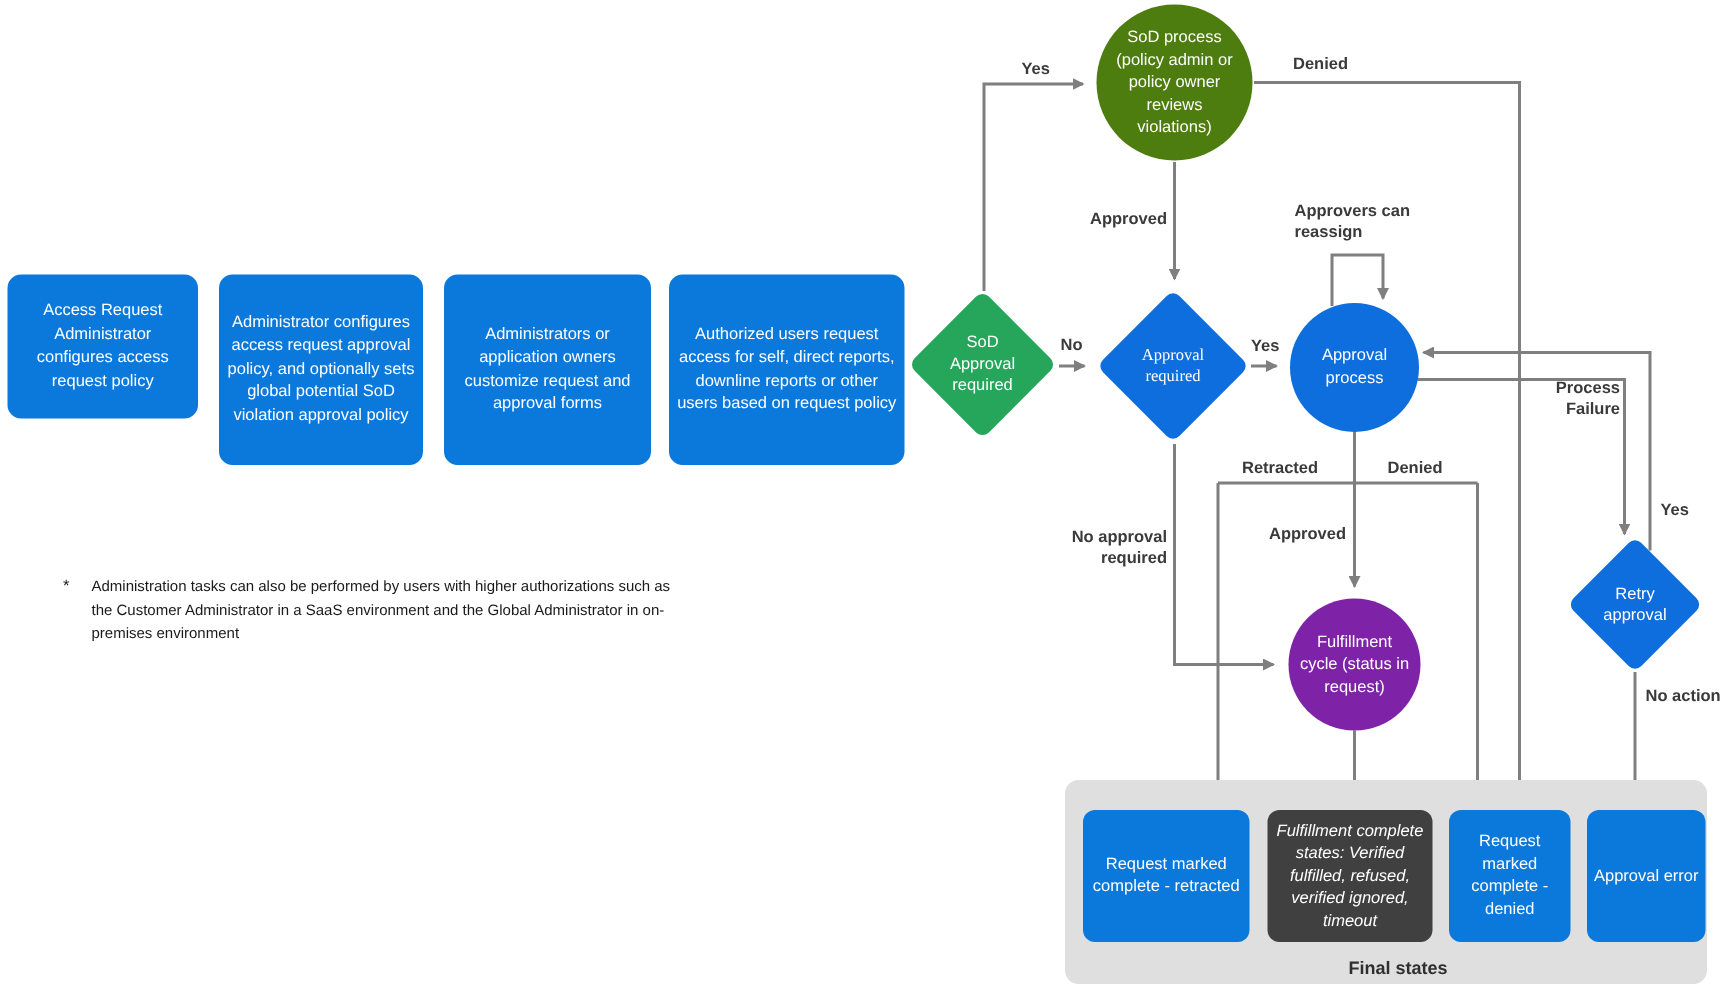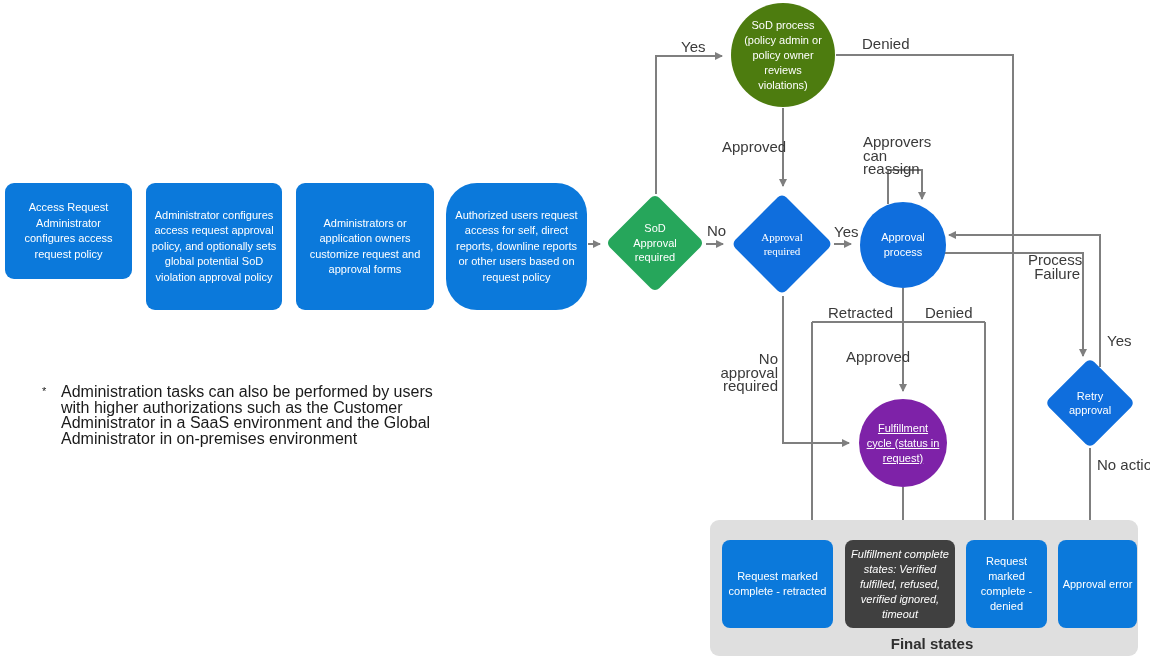--- a/index.html
+++ b/index.html
@@ -26,45 +26,45 @@
   .diamond{position:absolute;}
   .diamond .dbg{position:absolute;border-radius:6px;transform:rotate(45deg);}
   .diamond.green .dbg{background:#26a65b;}
   .diamond.blue .dbg{background:#0f6edd;}
   .diamond .dlbl{
     position:absolute;inset:0;display:flex;align-items:center;justify-content:center;
     text-align:center;color:#fff;font-size:11px;line-height:14.5px;
   }
 
   .elabel{
-    position:absolute;font-size:15px;font-weight:normal;color:#3a3a3a;line-height:13.5px;
+    position:absolute;font-size:11px;font-weight:bold;color:#3a3a3a;line-height:13.5px;
     white-space:nowrap;
   }
   .elabel.wrap{white-space:normal;}
   .elabel.right{text-align:right;}
   .elabel.center{}
 
   #final-container{
     position:absolute;left:710px;top:520px;width:428px;height:136px;
     background:#dfdfdf;border-radius:9px;
   }
   .final-box{
     position:absolute;top:20px;height:88px;background:#0b79db;border-radius:8px;color:#fff;
     display:flex;align-items:center;justify-content:center;text-align:center;
     font-size:11px;line-height:15px;padding:4px;box-sizing:border-box;
   }
   .final-box.purple{background:#404040;font-style:italic;}
   #final-title{
     position:absolute;left:0;right:0;bottom:4px;text-align:center;
-    font-size:15px;font-weight:bold;color:#2f2f2f;padding-left:16px;
+    font-size:12px;font-weight:bold;color:#2f2f2f;padding-left:16px;
   }
 
   #footnote{position:absolute;left:42px;top:384px;width:405px;display:flex;}
   #footnote .mark{font-size:11px;color:#1a1a1a;width:19px;flex:0 0 19px;padding-top:1px;}
-  #footnote .ftext{font-size:16px;color:#1a1a1a;line-height:15.5px;}
+  #footnote .ftext{font-size:10px;color:#1a1a1a;line-height:15.5px;}
 </style>
 </head>
 <body>
 
 <div id="stage">
 
   <svg id="wires" viewBox="0 0 1150 660">
     <defs>
       <marker id="arr" markerWidth="9" markerHeight="8" refX="7" refY="4" orient="auto" markerUnits="userSpaceOnUse">
         <path d="M0,0 L8,4 L0,8 Z" fill="#7f7f7f"></path>
@@ -92,21 +92,21 @@
 
   <div class="node-box" style="left:5px;top:183px;width:127px;height:96px;">
     <span>Access Request Administrator configures access request policy</span>
   </div>
   <div class="node-box" style="left:146px;top:183px;width:136px;height:127px;">
     <span>Administrator configures access request approval policy, and optionally sets global potential SoD violation approval policy</span>
   </div>
   <div class="node-box" style="left:296px;top:183px;width:138px;height:127px;">
     <span>Administrators or application owners customize request and approval forms</span>
   </div>
-  <div class="node-box" style="left:446px;top:183px;width:141px;height:127px;border-radius:31px;">
+  <div class="node-box" style="left:446px;top:183px;width:157px;height:127px;">
     <span>Authorized users request access for self, direct reports, downline reports or other users based on request policy</span>
   </div>
 
   <div class="diamond green" style="left:605px;top:193px;width:100px;height:100px;">
     <div class="dbg" style="inset:15px;"></div>
     <div class="dlbl" style="padding:0 18px;">SoD Approval required</div>
   </div>
   <div class="diamond blue" style="left:731px;top:193px;width:102px;height:102px;font-family:Liberation Serif, serif;">
     <div class="dbg" style="inset:15px;"></div>
     <div class="dlbl" style="padding:0 20px;">Approval required</div>
@@ -115,21 +115,21 @@
     <div class="dbg" style="inset:13px;"></div>
     <div class="dlbl" style="padding:0 18px;">Retry approval</div>
   </div>
 
   <div class="circle green" style="left:731px;top:3px;width:104px;height:104px;padding:6px 8px;">
     <span>SoD process (policy admin or policy owner reviews violations)</span>
   </div>
   <div class="circle blue" style="left:860px;top:202px;width:86px;height:86px;padding:6px;">
     <span>Approval process</span>
   </div>
-  <div class="circle purple" style="left:859px;top:399px;width:88px;height:88px;padding:6px;text-decoration:underline;">
+  <div class="circle purple" style="left:859px;top:399px;width:88px;height:88px;padding:6px;">
     <span>Fulfillment cycle (status in request)</span>
   </div>
 
   <span class="elabel" style="left:681px;top:40px;">Yes</span>
   <span class="elabel" style="left:862px;top:37px;">Denied</span>
   <span class="elabel right" style="left:722px;top:140px;width:56px;">Approved</span>
   <span class="elabel wrap center" style="left:863px;top:135px;width:84px;">Approvers can reassign</span>
   <span class="elabel" style="left:707px;top:224px;">No</span>
   <span class="elabel" style="left:834px;top:225px;">Yes</span>
   <span class="elabel" style="left:828px;top:306px;">Retracted</span>

